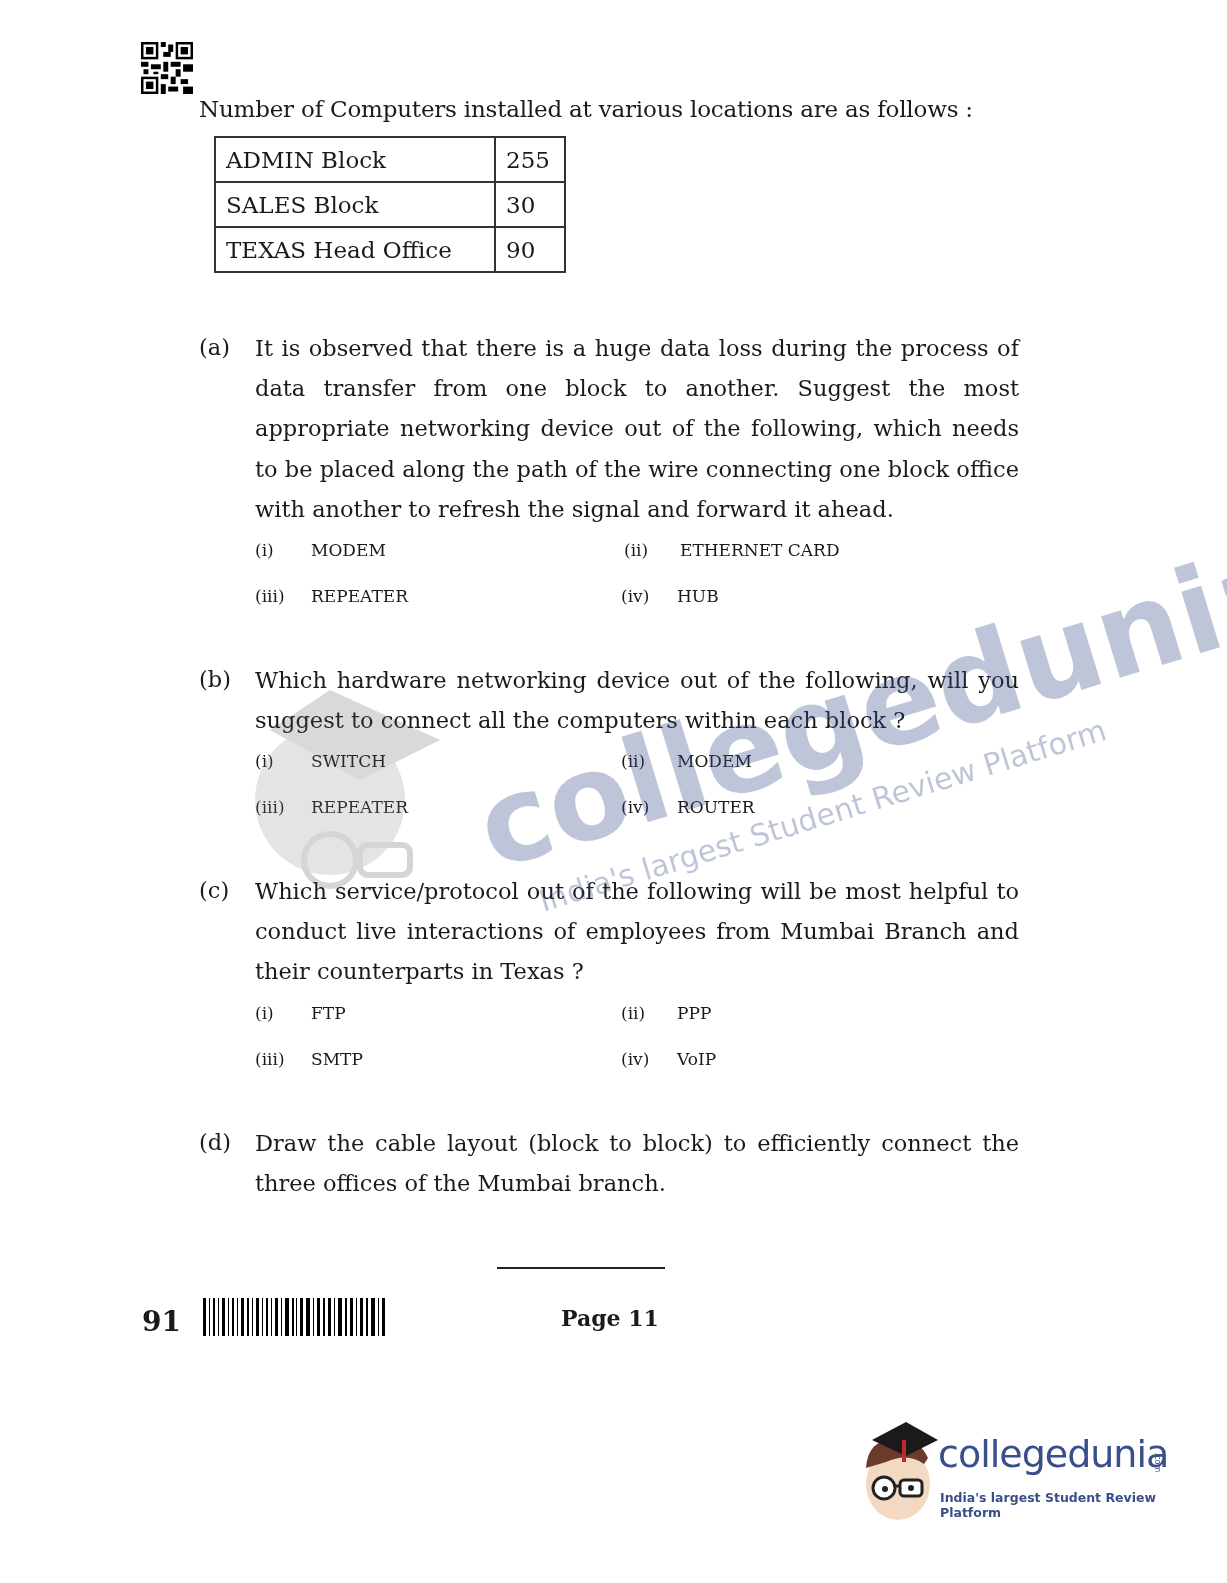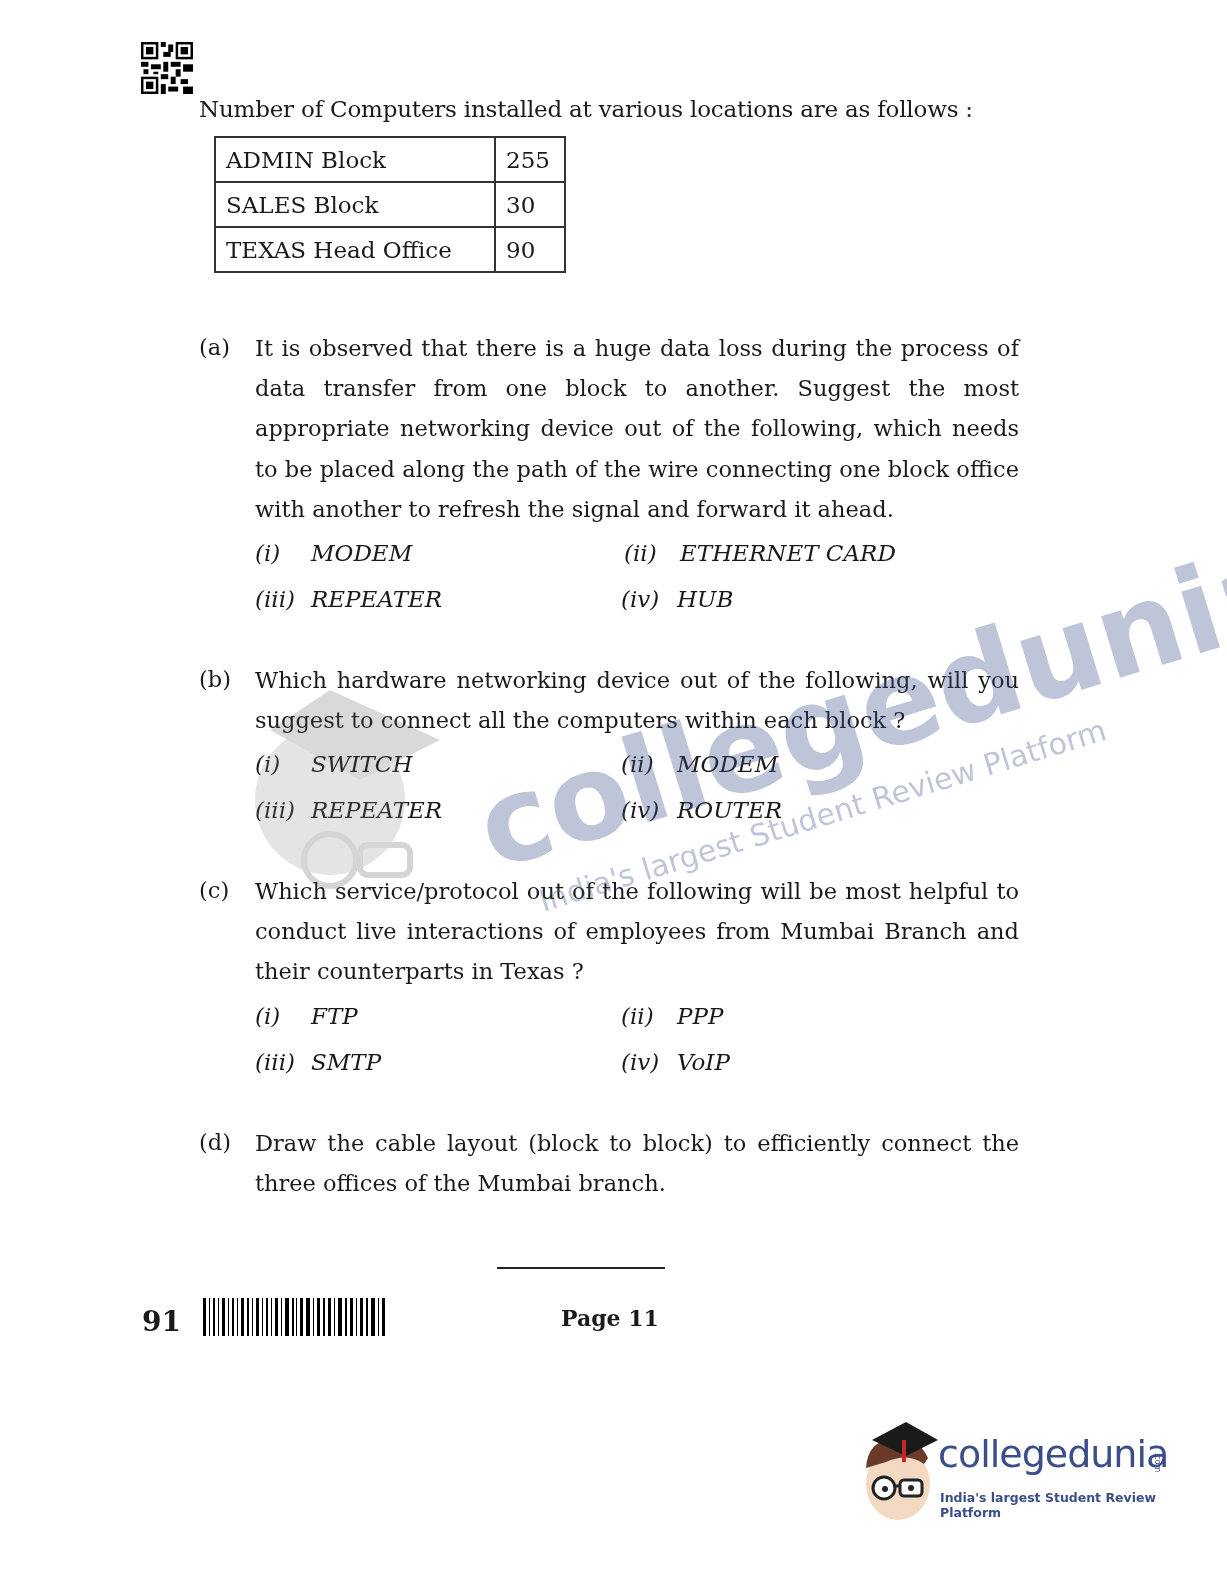--- a/index.html
+++ b/index.html
@@ -8,21 +8,21 @@
   .page { position: absolute; left: 0; top: 0; width: 1227px; height: 1142px; }
   .qr { position: absolute; left: 141px; top: 42px; width: 52px; height: 52px; }
   .intro { position: absolute; left: 199px; top: 96px; font-size: 23px; letter-spacing: -0.2px; }
   table.comp { position: absolute; left: 214px; top: 136px; border-collapse: collapse; font-size: 23px; }
   table.comp td { border: 2px solid #333; height: 43px; padding: 0 10px; }
   table.comp td.loc { width: 258px; }
   table.comp td.num { width: 48px; text-align: left; }
   .q { position: absolute; left: 199px; width: 820px; font-size: 22.5px; }
   .q .lbl { position: absolute; left: 0; top: 0; }
   .q .body { position: absolute; left: 56px; width: 764px; line-height: 40.2px; text-align: justify; }
-  .opt { position: absolute; font-size: 23px; white-space: nowrap; font-style: italic; }
+  .opt { position: absolute; font-size: 17px; white-space: nowrap; }
   .opt .ol { display: inline-block; width: 56px; }
   .rule { position: absolute; left: 497px; top: 1267px; width: 168px; height: 0; border-top: 2px solid #222; }
   .footnum { position: absolute; left: 142px; top: 1305px; font-size: 28px; font-weight: bold; }
   .barcode { position: absolute; left: 203px; top: 1298px; width: 184px; height: 38px; }
   .pagelbl { position: absolute; left: 561px; top: 1305px; font-size: 22px; font-weight: bold; }
   .wm { position: absolute; left: 0; top: 0; width: 1227px; height: 1583px; pointer-events: none; }
   .logo { position: absolute; left: 858px; top: 1418px; width: 320px; height: 110px; }
   .logo-text { position: absolute; left: 80px; top: 14px; font-family: "DejaVu Sans", "Liberation Sans", sans-serif;
                font-size: 38px; color: #3a4f8a; letter-spacing: -1px; }
   .logo-sub { position: absolute; left: 82px; top: 72px; font-family: "DejaVu Sans", "Liberation Sans", sans-serif;

